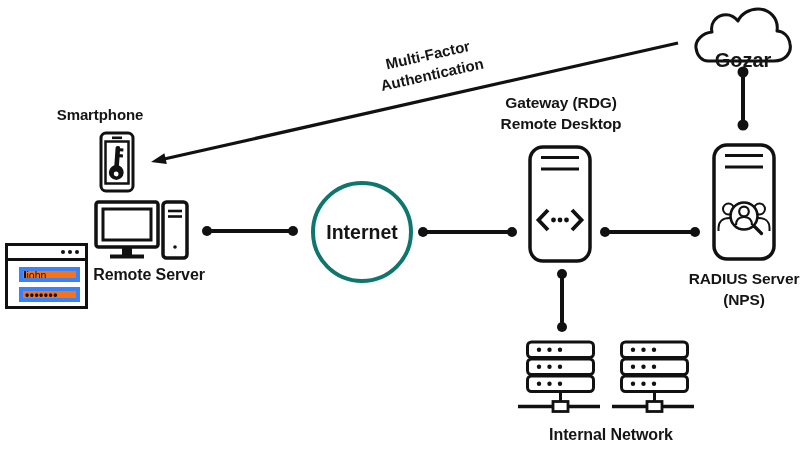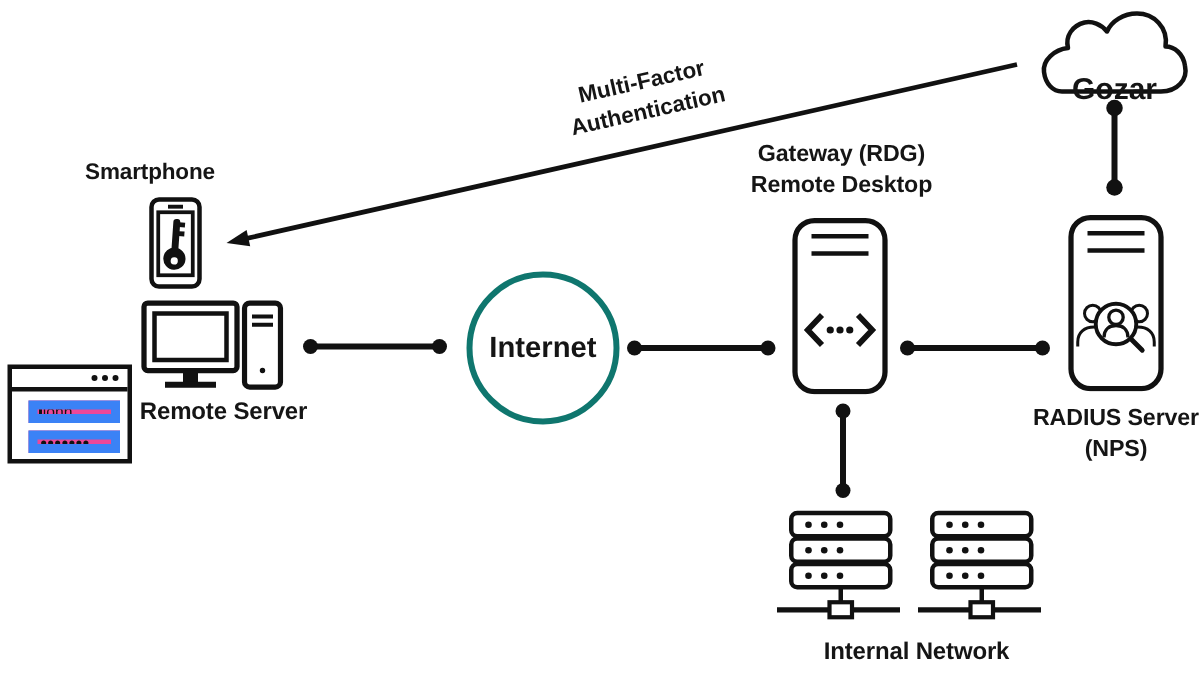--- a/index.html
+++ b/index.html
@@ -37,21 +37,21 @@
     position:absolute; left:5px; top:243px; width:83px; height:66px;
     border:3px solid #111; background:#fff;
   }
   .login-titlebar {
     height:15px; border-bottom:3px solid #111; position:relative;
   }
   .title-dots { position:absolute; right:6px; top:4px; display:flex; gap:3px; }
   .title-dots i { width:4px; height:4px; background:#111; border-radius:50%; display:block; }
   .login-fields { padding:6px 0 0 11px; }
   .login-field {
-    width:61px; height:15px; border:6px solid #3b82f6; background:#ec4899;
+    width:61px; height:15px; border:4px solid #3b82f6; background:#f97316;
     display:flex; align-items:center; overflow:hidden; margin-bottom:5px;
   }
   .login-field.user { font-size:10.5px; }
   .cursor { display:inline-block; width:1.5px; height:10px; background:#111; margin:0 1px 0 1px; }
   .login-field.pass { font-size:12px; font-weight:bold; letter-spacing:0.5px; line-height:8px; padding-left:2px; }
 </style>
 </head>
 <body>
 
 <div id="canvas">

